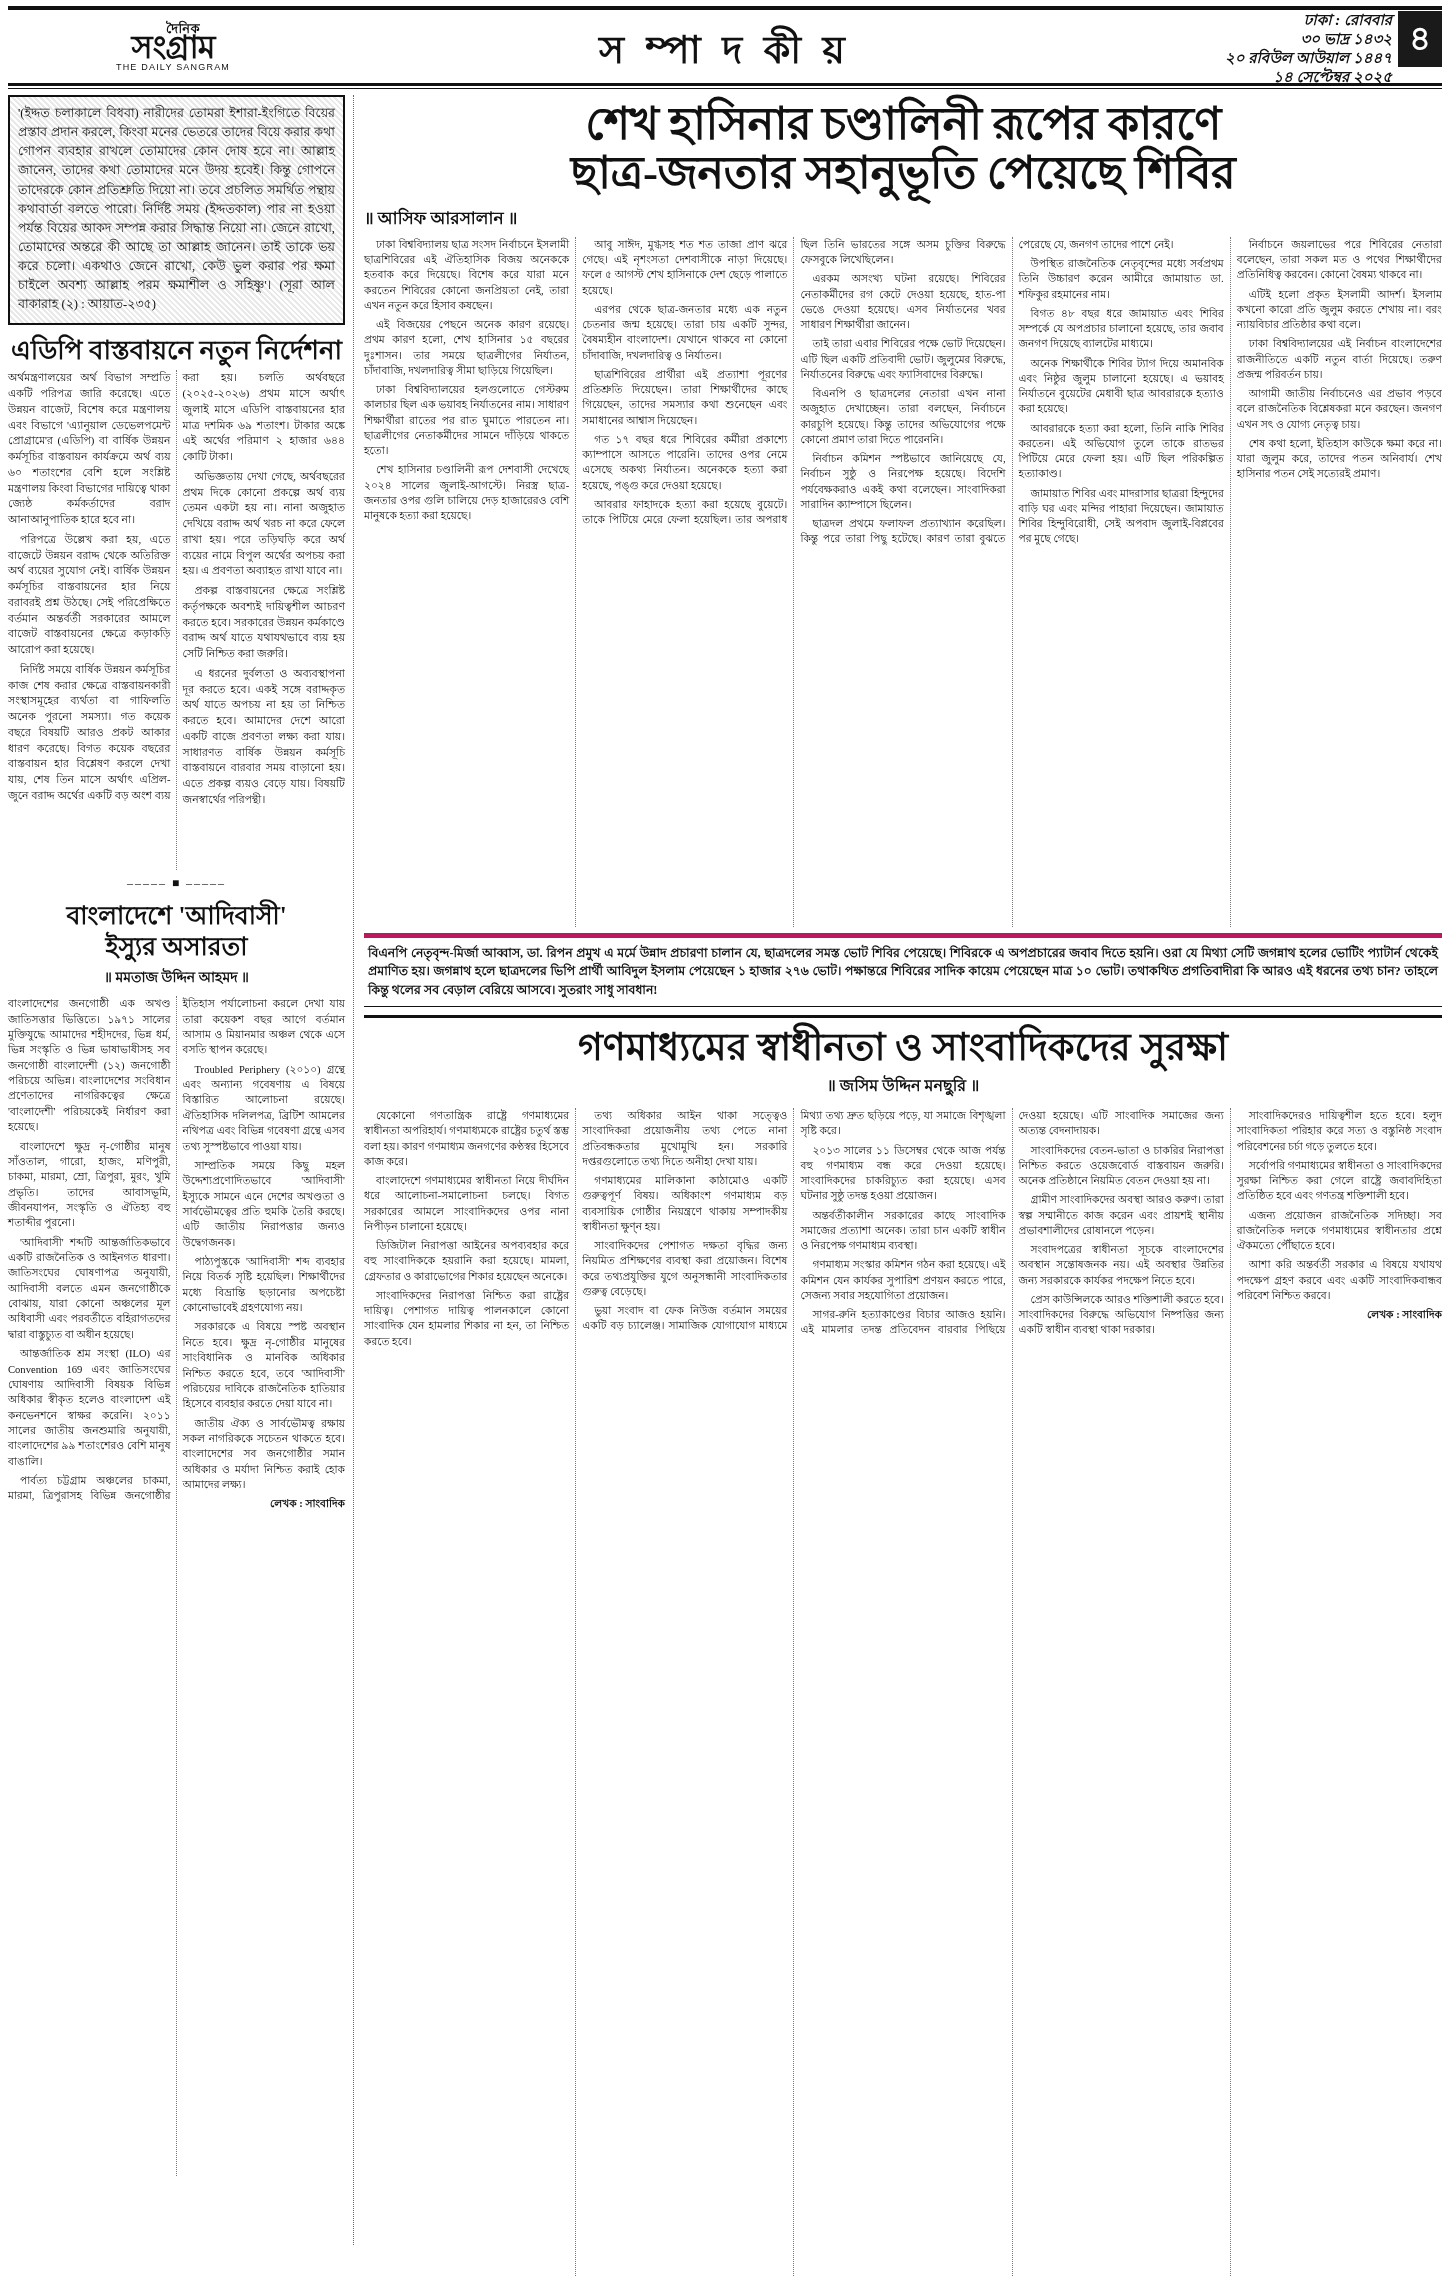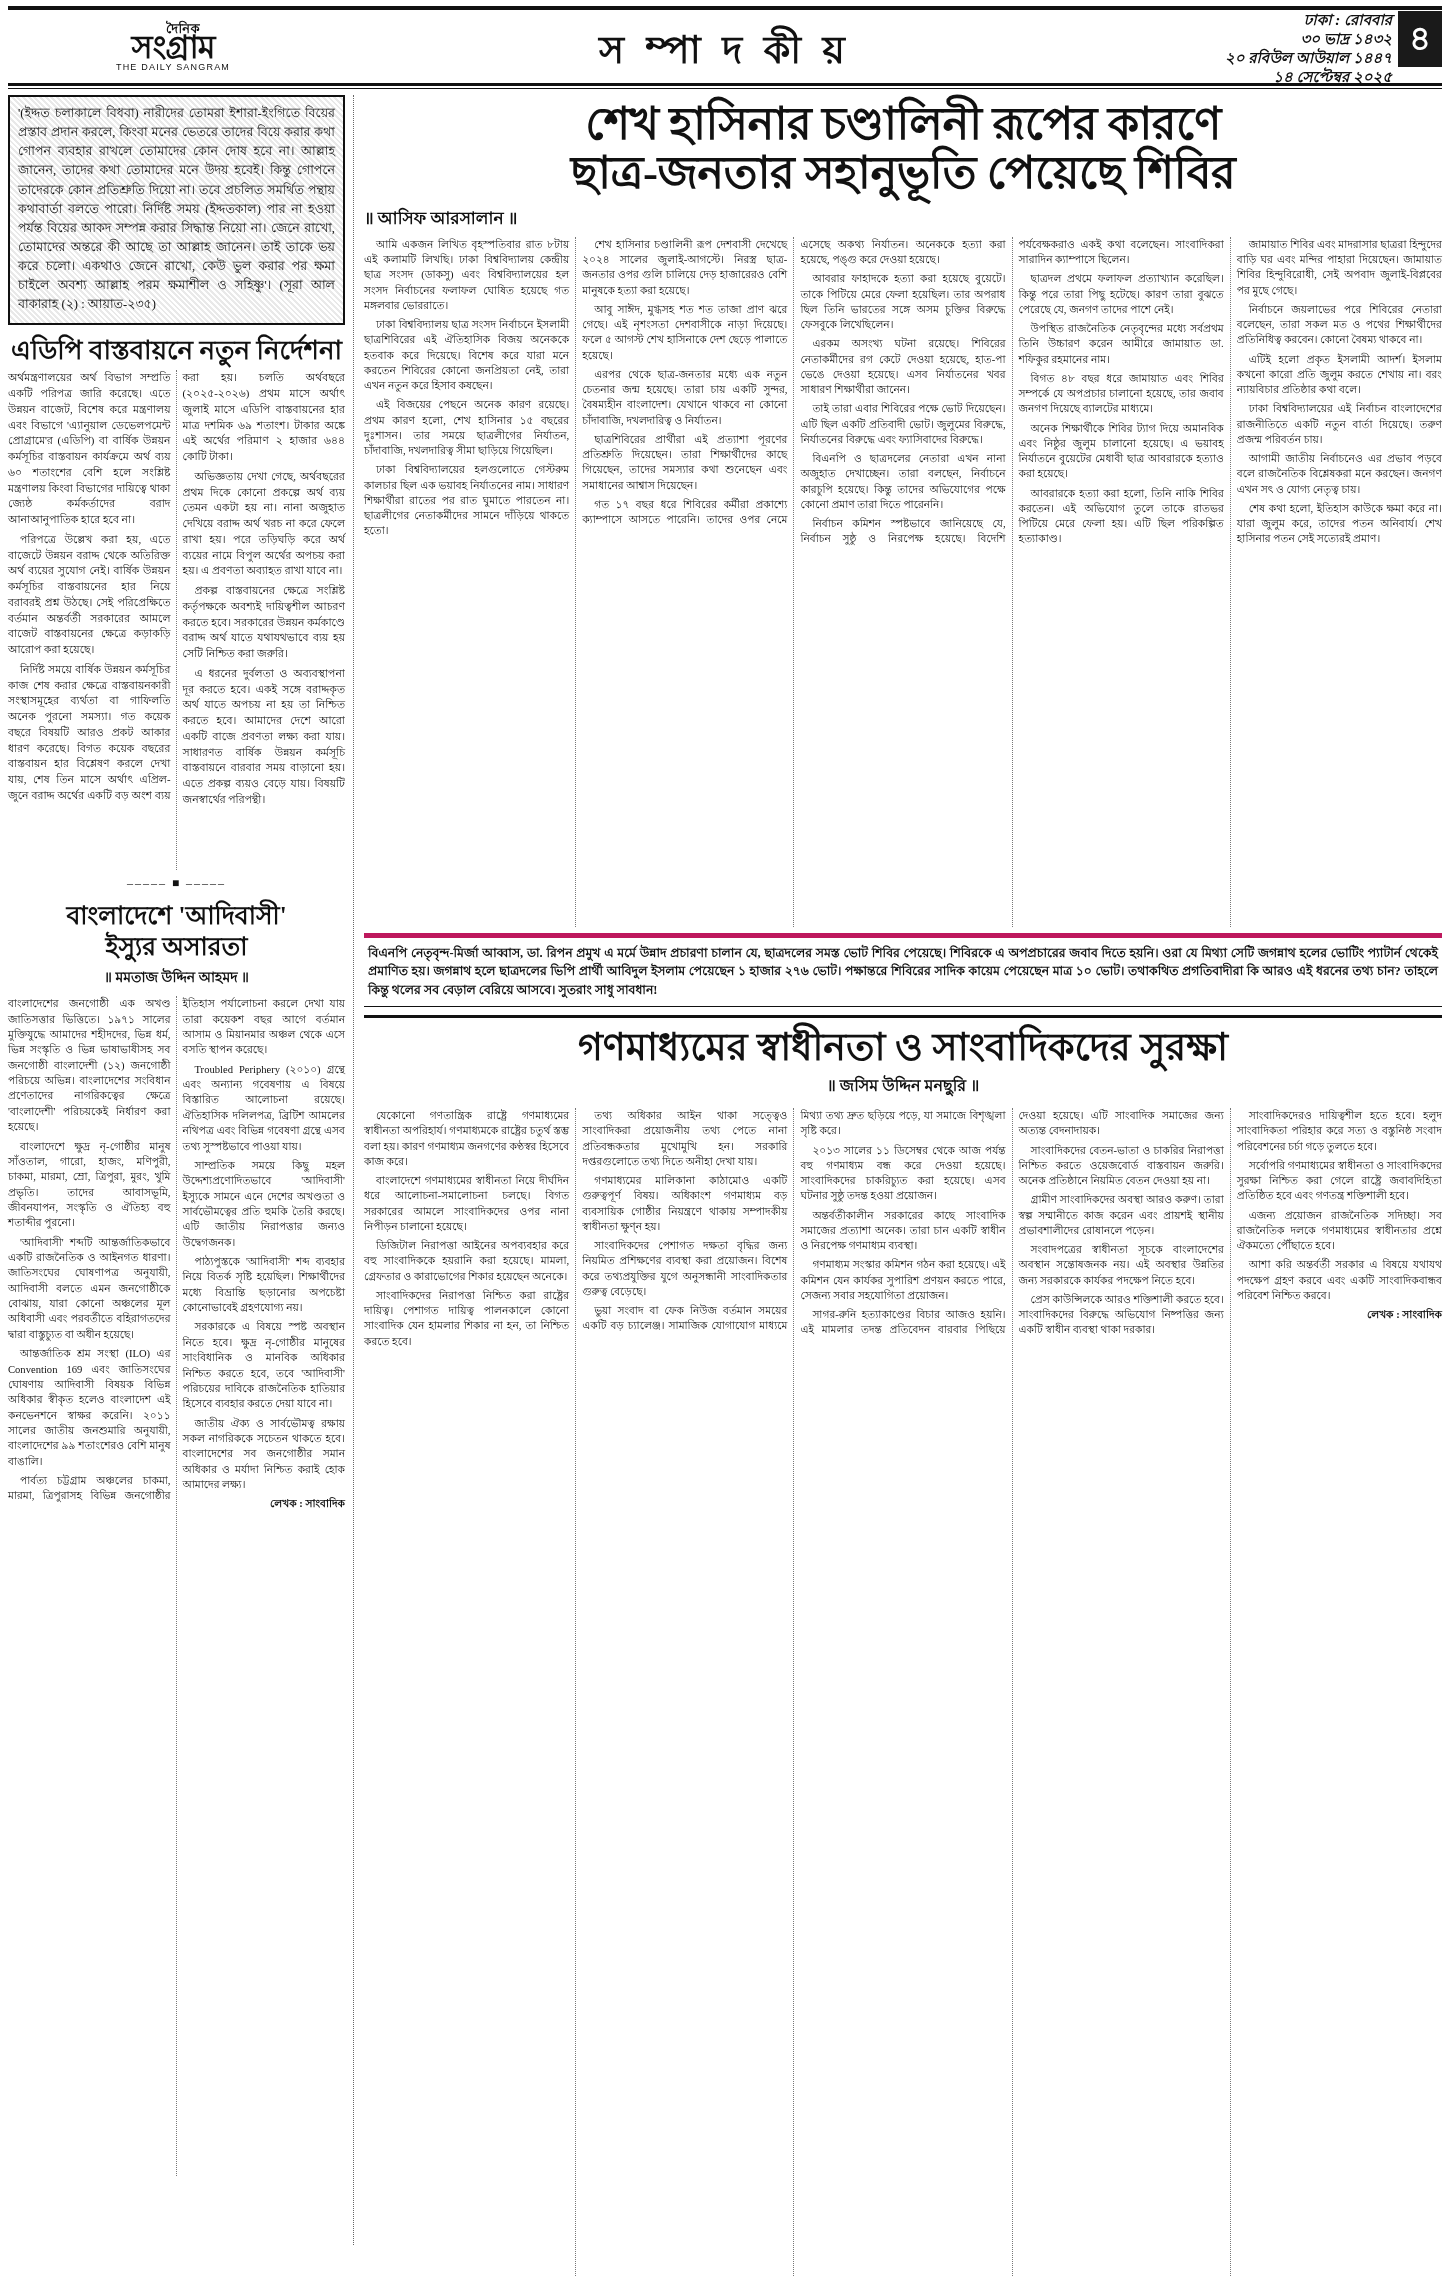--- a/index.html
+++ b/index.html
@@ -330,21 +330,20 @@
       </div>
     </div>
 
     <div class="right-col">
 
       <div class="lead-headline">শেখ হাসিনার চণ্ডালিনী রূপের কারণে</div>
       <div class="lead-headline" style="margin-top:-10px">ছাত্র-জনতার সহানুভূতি পেয়েছে শিবির</div>
       <div class="lead-byline">॥ আসিফ আরসালান ॥</div>
 
       <div class="lead-cols">
-        <p class="noind">আমি একজন লিখিত বৃহস্পতিবার রাত ৮টায় এই কলামটি লিখছি। ঢাকা বিশ্ববিদ্যালয় কেন্দ্রীয় ছাত্র সংসদ (ডাকসু) এবং বিশ্ববিদ্যালয়ের হল সংসদ নির্বাচনের ফলাফল ঘোষিত হয়েছে গত মঙ্গলবার ভোররাতে।</p>
         <p>ঢাকা বিশ্ববিদ্যালয় ছাত্র সংসদ নির্বাচনে ইসলামী ছাত্রশিবিরের এই ঐতিহাসিক বিজয় অনেককে হতবাক করে দিয়েছে। বিশেষ করে যারা মনে করতেন শিবিরের কোনো জনপ্রিয়তা নেই, তারা এখন নতুন করে হিসাব কষছেন।</p>
         <p>এই বিজয়ের পেছনে অনেক কারণ রয়েছে। প্রথম কারণ হলো, শেখ হাসিনার ১৫ বছরের দুঃশাসন। তার সময়ে ছাত্রলীগের নির্যাতন, চাঁদাবাজি, দখলদারিত্ব সীমা ছাড়িয়ে গিয়েছিল।</p>
         <p>ঢাকা বিশ্ববিদ্যালয়ের হলগুলোতে গেস্টরুম কালচার ছিল এক ভয়াবহ নির্যাতনের নাম। সাধারণ শিক্ষার্থীরা রাতের পর রাত ঘুমাতে পারতেন না। ছাত্রলীগের নেতাকর্মীদের সামনে দাঁড়িয়ে থাকতে হতো।</p>
         <p>শেখ হাসিনার চণ্ডালিনী রূপ দেশবাসী দেখেছে ২০২৪ সালের জুলাই-আগস্টে। নিরস্ত্র ছাত্র-জনতার ওপর গুলি চালিয়ে দেড় হাজারেরও বেশি মানুষকে হত্যা করা হয়েছে।</p>
         <p>আবু সাঈদ, মুগ্ধসহ শত শত তাজা প্রাণ ঝরে গেছে। এই নৃশংসতা দেশবাসীকে নাড়া দিয়েছে। ফলে ৫ আগস্ট শেখ হাসিনাকে দেশ ছেড়ে পালাতে হয়েছে।</p>
         <p>এরপর থেকে ছাত্র-জনতার মধ্যে এক নতুন চেতনার জন্ম হয়েছে। তারা চায় একটি সুন্দর, বৈষম্যহীন বাংলাদেশ। যেখানে থাকবে না কোনো চাঁদাবাজি, দখলদারিত্ব ও নির্যাতন।</p>
         <p>ছাত্রশিবিরের প্রার্থীরা এই প্রত্যাশা পূরণের প্রতিশ্রুতি দিয়েছেন। তারা শিক্ষার্থীদের কাছে গিয়েছেন, তাদের সমস্যার কথা শুনেছেন এবং সমাধানের আশ্বাস দিয়েছেন।</p>
         <p>গত ১৭ বছর ধরে শিবিরের কর্মীরা প্রকাশ্যে ক্যাম্পাসে আসতে পারেনি। তাদের ওপর নেমে এসেছে অকথ্য নির্যাতন। অনেককে হত্যা করা হয়েছে, পঙ্গু করে দেওয়া হয়েছে।</p>
         <p>আবরার ফাহাদকে হত্যা করা হয়েছে বুয়েটে। তাকে পিটিয়ে মেরে ফেলা হয়েছিল। তার অপরাধ ছিল তিনি ভারতের সঙ্গে অসম চুক্তির বিরুদ্ধে ফেসবুকে লিখেছিলেন।</p>
         <p>এরকম অসংখ্য ঘটনা রয়েছে। শিবিরের নেতাকর্মীদের রগ কেটে দেওয়া হয়েছে, হাত-পা ভেঙে দেওয়া হয়েছে। এসব নির্যাতনের খবর সাধারণ শিক্ষার্থীরা জানেন।</p>

